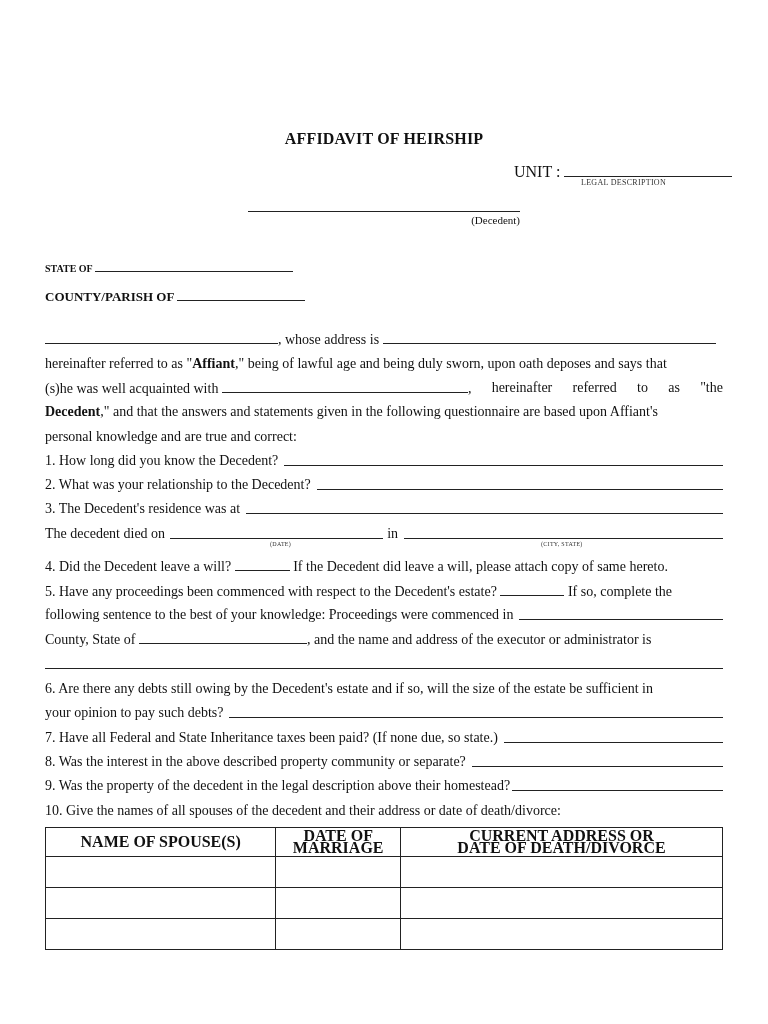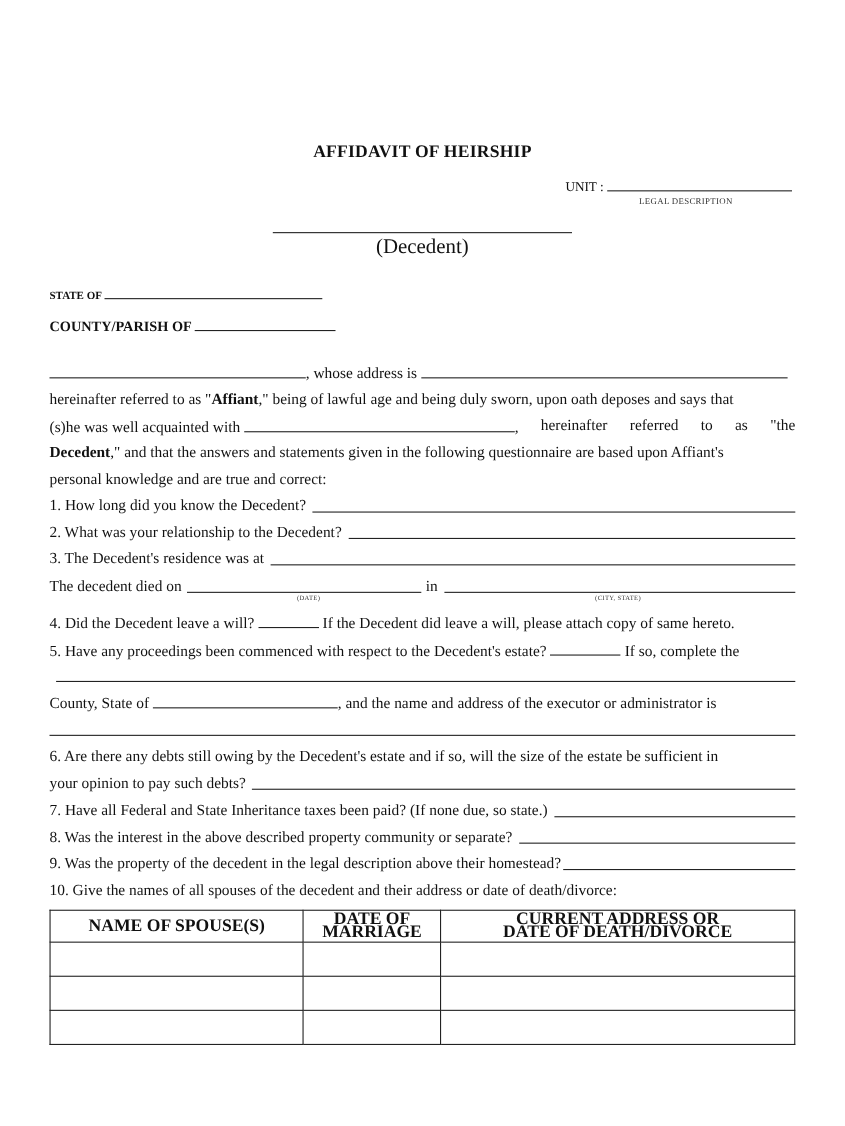--- a/index.html
+++ b/index.html
@@ -24,28 +24,28 @@
     table.spouses th { font-weight: bold; text-align: center; height: 28px; line-height: 12px; padding: 0; }
     table.spouses td { height: 28px; }
     .col1 { width: 231px; } .col2 { width: 124px; } .col3 { width: 323px; }
     .justify-row { position: absolute; left: 45px; width: 678px; display: flex; justify-content: space-between; white-space: nowrap; font-size: 14px; line-height: 16px; }
   </style>
 </head>
 <body>
 
 <div class="abs title">AFFIDAVIT OF HEIRSHIP</div>
 
-<div class="abs" style="left:514px; top:163px; font-size:12px; white-space:nowrap;">
+<div class="abs" style="left:514px; top:163px; font-size:16px; white-space:nowrap;">
   <span>UNIT :</span>
   <span class="ul" style="width:168px; height:10px;"></span>
 </div>
 <div class="abs legal-cap" style="left:581px; top:178px;">LEGAL DESCRIPTION</div>
 
 <div class="hr" style="left:248px; top:211px; width:272px;"></div>
-<div class="abs" style="left:248px; width:272px; top:214px; text-align:center; font-size:19px;">(Decedent)</div>
+<div class="abs" style="left:248px; width:272px; top:214px; text-align:right; font-size:11px;">(Decedent)</div>
 
 <div class="line bold" style="top:259px; font-size:10px;">
   <span>STATE OF</span>
   <span class="ul" style="width:198px;"></span>
 </div>
 <div class="line bold" style="top:288px; font-size:13px;">
   <span>COUNTY/PARISH OF</span>
   <span class="ul" style="width:128px;"></span>
 </div>
 
@@ -96,20 +96,21 @@
   <span class="ul" style="width:55px;"></span>
   <span>If the Decedent did leave a will, please attach copy of same hereto.</span>
 </div>
 
 <div class="line" style="top:583px;">
   <span>5.  Have any proceedings been commenced with respect to the Decedent's estate?</span>
   <span class="ul" style="width:64px;"></span>
   <span>If so, complete the</span>
 </div>
 <div class="line" style="top:607px; width:678px; display:flex;">
+  <span>following sentence to the best of your knowledge:  Proceedings were commenced in</span>
   <span class="ul" style="flex:1; margin-left:6px;"></span>
 </div>
 <div class="line" style="top:631px;">
   <span>County, State of</span>
   <span class="ul" style="width:168px;"></span><span>, and the name and address of the executor or administrator is</span>
 </div>
 <div class="hr" style="left:45px; top:668px; width:678px;"></div>
 
 <div class="line" style="top:681px;">6.  Are there any debts still owing by the Decedent's estate and if so, will the size of the estate be sufficient in</div>
 <div class="line" style="top:705px; width:678px; display:flex;">

